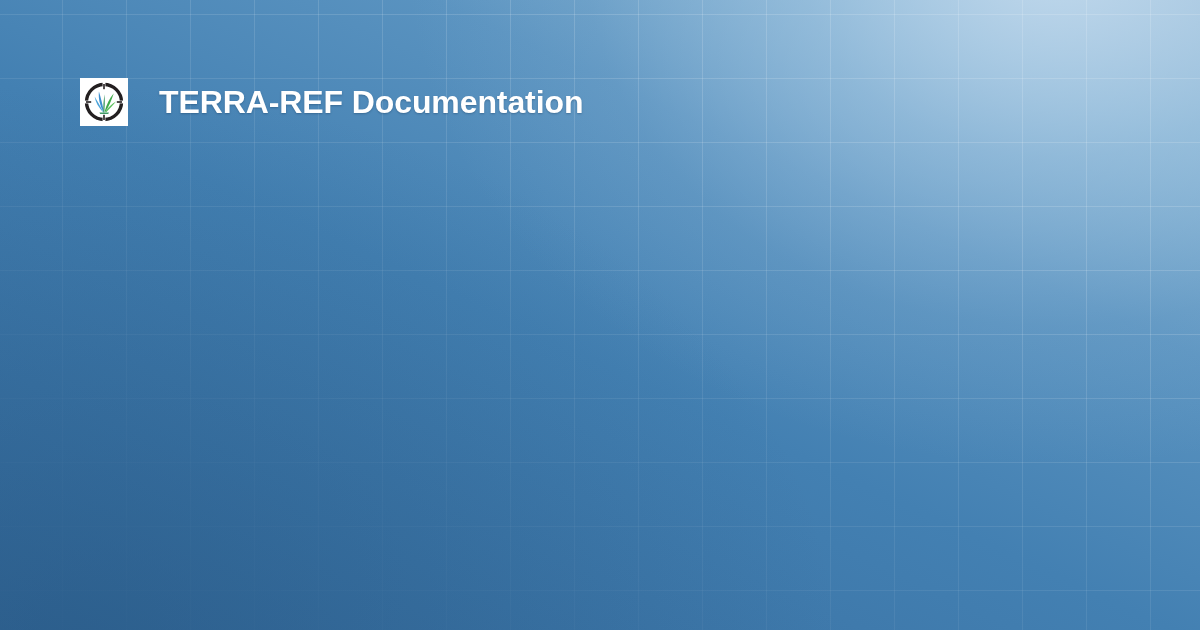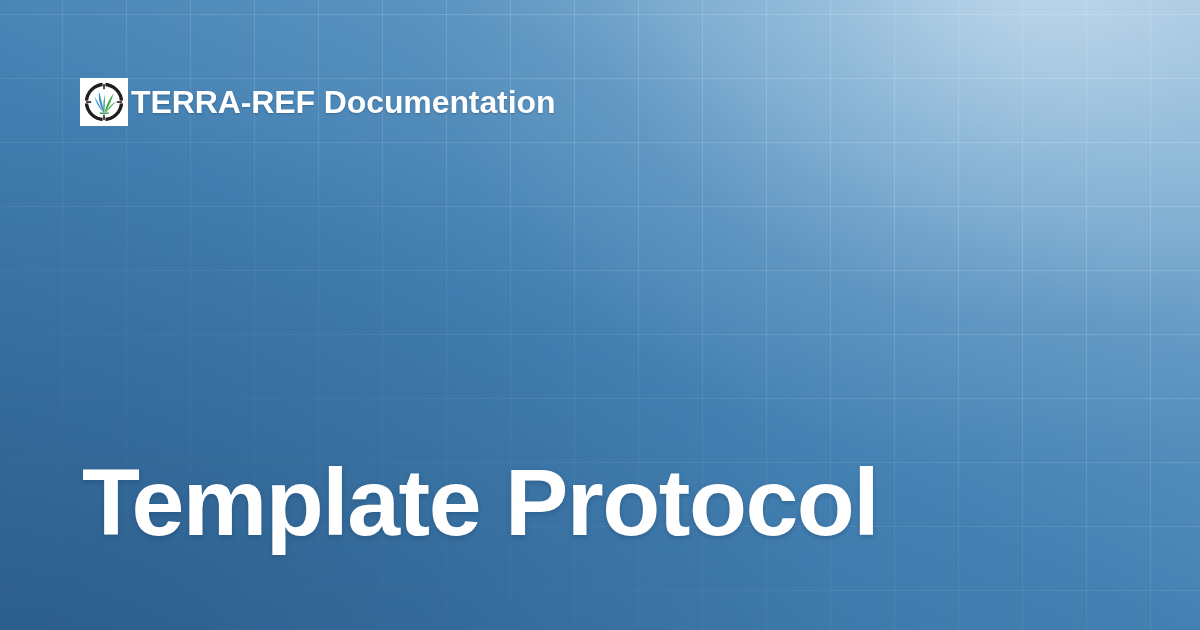--- a/index.html
+++ b/index.html
@@ -66,21 +66,21 @@
     pointer-events: none;
   }
 
   
   .header {
     position: absolute;
     left: 80px;
     top: 78px;
     display: flex;
     align-items: center;
-    gap: 3px;
+    gap: 31px;
   }
 
   .logo-tile {
     width: 48px;
     height: 48px;
     background: #ffffff;
     display: block;
     flex: 0 0 auto;
   }
   .logo-tile svg { display: block; }
@@ -144,15 +144,14 @@
 
         <path d="M23.4 34.6 C23.2 28.0 23.6 21.6 24.6 16.4 C24.9 22.4 24.7 28.6 24.3 34.6 Z" fill="#1f8a4c"></path>
 
         <path d="M19.4 34.6 L29.0 34.6 L28.2 36.0 L20.2 36.0 Z" fill="#1f8a4c" opacity="0.85"></path>
       </svg>
     </span>
 
     <span class="site-title">TERRA-REF Documentation</span>
   </div>
 
-  <h1 class="page-title">Template Protocol</h1>
 
 </div>
 
 </body></html>

